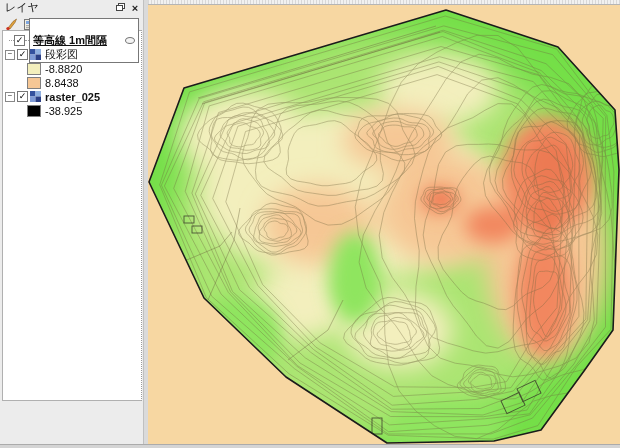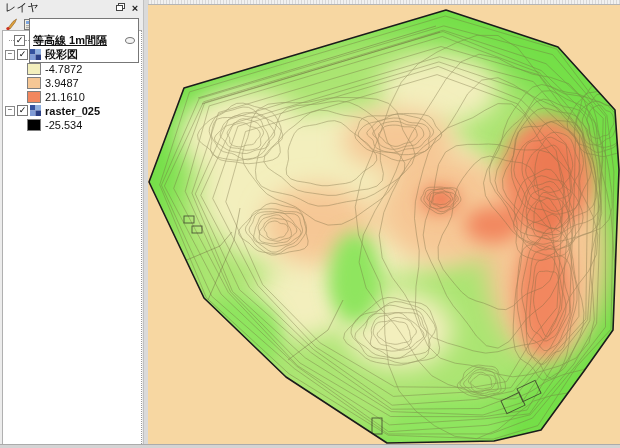--- a/index.html
+++ b/index.html
@@ -1,21 +1,21 @@
 <!DOCTYPE html>
 <html><head>
 <meta charset="utf-8">
 <style>
   html,body{margin:0;padding:0}
   body{width:620px;height:448px;overflow:hidden;background:#e9e9e9;
        font-family:"Liberation Sans",sans-serif;-webkit-font-smoothing:none}
   .window{position:relative;width:620px;height:448px;background:#ececec}
 
   
-  .panel{position:absolute;left:0;top:0;width:143px;height:448px}
+  .panel{position:absolute;left:0;top:0;width:143px;height:401px}
   .panel-title{height:13px;display:flex;align-items:center;font-size:11px;color:#1a1a1a;
                padding:1px 3px 0 5px}
   .win-btns{margin-left:auto;display:flex;align-items:center;gap:4px}
   .float-btn,.close-btn{cursor:default;display:flex;align-items:center;justify-content:center}
   .close-btn{font-size:11px;font-weight:bold;color:#222;width:10px;height:10px;line-height:10px}
 
   .toolbar{height:16px;display:flex;align-items:center;gap:3px;padding:2px 0 0 4px}
   .tbtn{width:14px;height:13px;display:flex;align-items:center;justify-content:center}
 
   .tree{position:absolute;left:2px;top:30px;width:138px;bottom:0;background:#fff;
@@ -134,54 +134,49 @@
           <span class="sp" style="width: 2px;"></span>
           <span class="exp">−</span>
           <span class="sp" style="width: 2px;"></span>
           <span class="cb">✓</span>
           <span class="ricon"><svg width="11" height="11" viewBox="0 0 11 11">
               <rect x="0" y="0" width="5.5" height="5.5" fill="#34519e"></rect>
               <rect x="5.5" y="0" width="5.5" height="5.5" fill="#8fb0e0"></rect>
               <rect x="0" y="5.5" width="5.5" height="5.5" fill="#7f9bd6"></rect>
               <rect x="5.5" y="5.5" width="5.5" height="5.5" fill="#2b3f85"></rect>
             </svg></span>
-          <span class="lbl" style="font-weight: bold;">段彩図</span>
+          <span class="lbl" style="font-weight: normal;">段彩図</span>
         </div>
         <div class="trow">
           <span class="sp" style="width: 24px;"></span>
           <span class="swatch" style="background: rgb(243, 239, 189);"></span>
-          <span class="lbl">-4.7872</span>
+          <span class="lbl">-8.8820</span>
         </div>
         <div class="trow">
           <span class="sp" style="width: 24px;"></span>
           <span class="swatch" style="background: rgb(246, 199, 149);"></span>
-          <span class="lbl">3.9487</span>
-        </div>
-        <div class="trow">
-          <span class="sp" style="width: 24px;"></span>
-          <span class="swatch" style="background: rgb(242, 135, 95);"></span>
-          <span class="lbl">21.1610</span>
+          <span class="lbl">8.8438</span>
         </div>
         <div class="trow">
           <span class="sp" style="width: 2px;"></span>
           <span class="exp">−</span>
           <span class="sp" style="width: 2px;"></span>
           <span class="cb">✓</span>
           <span class="ricon"><svg width="11" height="11" viewBox="0 0 11 11">
               <rect x="0" y="0" width="5.5" height="5.5" fill="#34519e"></rect>
               <rect x="5.5" y="0" width="5.5" height="5.5" fill="#8fb0e0"></rect>
               <rect x="0" y="5.5" width="5.5" height="5.5" fill="#7f9bd6"></rect>
               <rect x="5.5" y="5.5" width="5.5" height="5.5" fill="#2b3f85"></rect>
             </svg></span>
           <span class="lbl" style="font-weight: bold;">raster_025</span>
         </div>
         <div class="trow">
           <span class="sp" style="width: 24px;"></span>
           <span class="swatch" style="background: rgb(0, 0, 0);"></span>
-          <span class="lbl">-25.534</span>
+          <span class="lbl">-38.925</span>
         </div>
       </div>
   </div>
 
   <div class="splitter"></div>
 
   <div class="canvas">
     <div class="canvas-grip"></div>
     <svg id="map-svg" width="472" height="441" viewBox="0 0 472 441">
         <rect x="0" y="0" width="472" height="441" fill="#f7d7a2"></rect>

